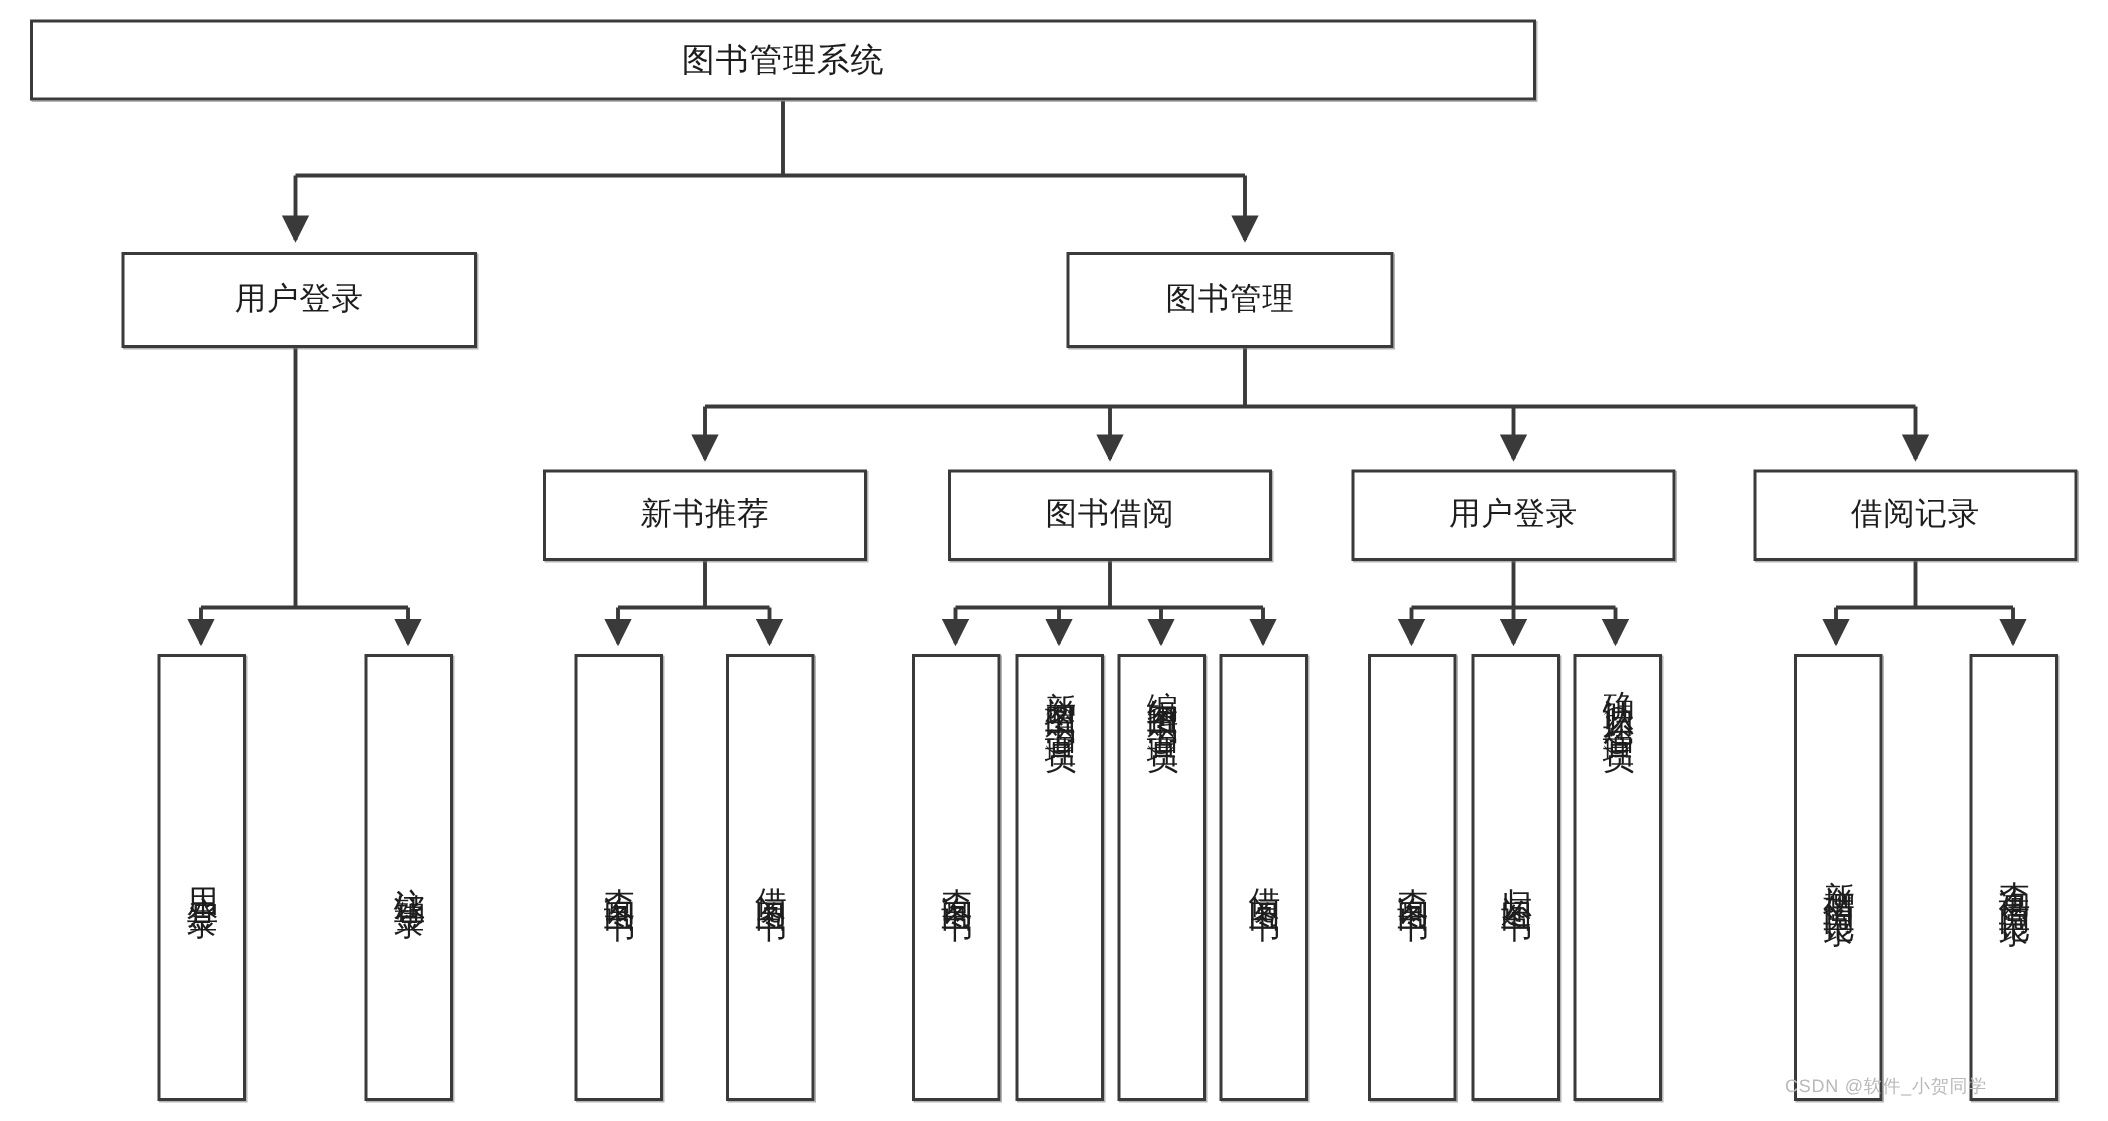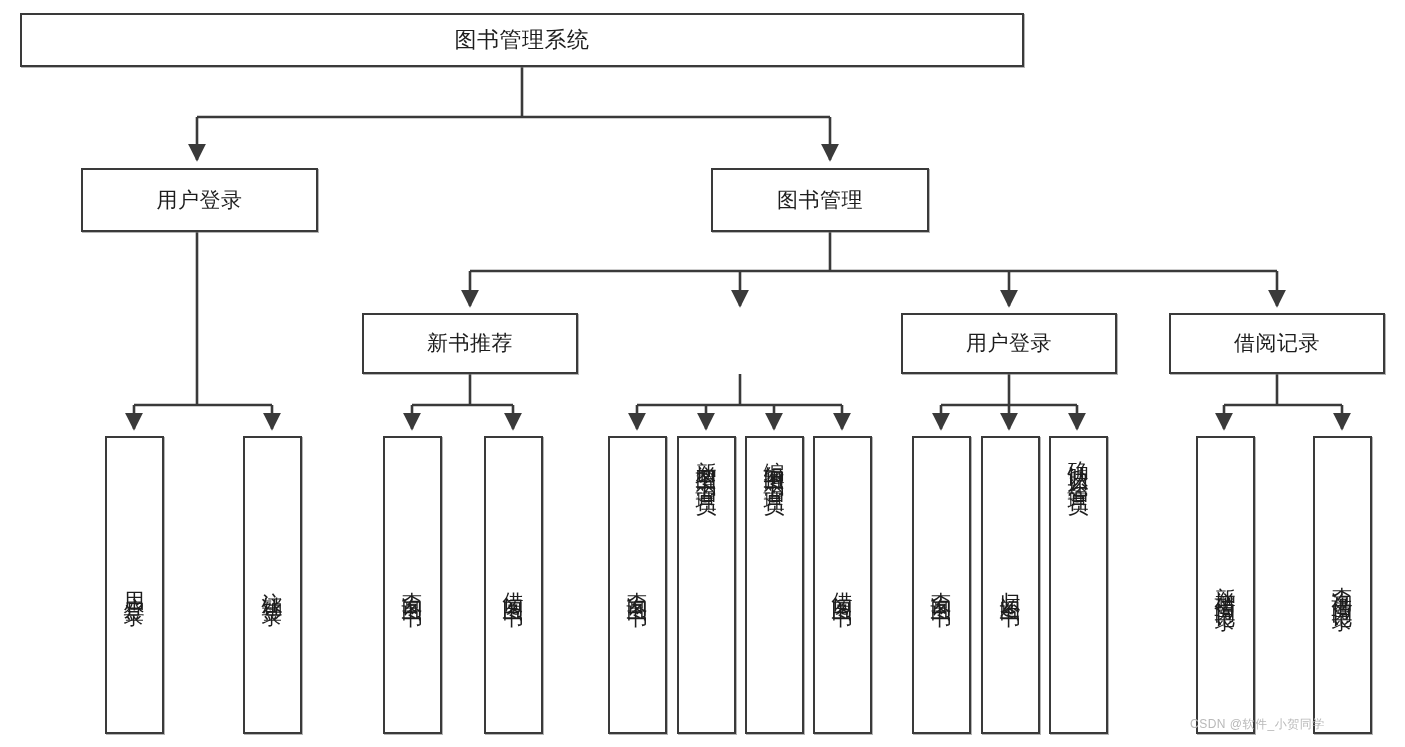--- a/index.html
+++ b/index.html
@@ -140,20 +140,23 @@
   <div class="node h" style="left:81px; top:168px; width:237px; height:64px;">
     <span class="label">用户登录</span>
   </div>
   <div class="node h" style="left:711px; top:168px; width:218px; height:64px;">
     <span class="label">图书管理</span>
   </div>
 
   <div class="node h" style="left:362px; top:313px; width:216px; height:61px;">
     <span class="label">新书推荐</span>
   </div>
+  <div class="node h" style="left:632px; top:313px; width:216px; height:61px;">
+    <span class="label">图书借阅</span>
+  </div>
   <div class="node h" style="left:901px; top:313px; width:216px; height:61px;">
     <span class="label">用户登录</span>
   </div>
   <div class="node h" style="left:1169px; top:313px; width:216px; height:61px;">
     <span class="label">借阅记录</span>
   </div>
 
   <div class="node v center" style="left:105px; top:436px; width:59px; height:298px;">
     <span class="label">用户登录</span>
   </div>

